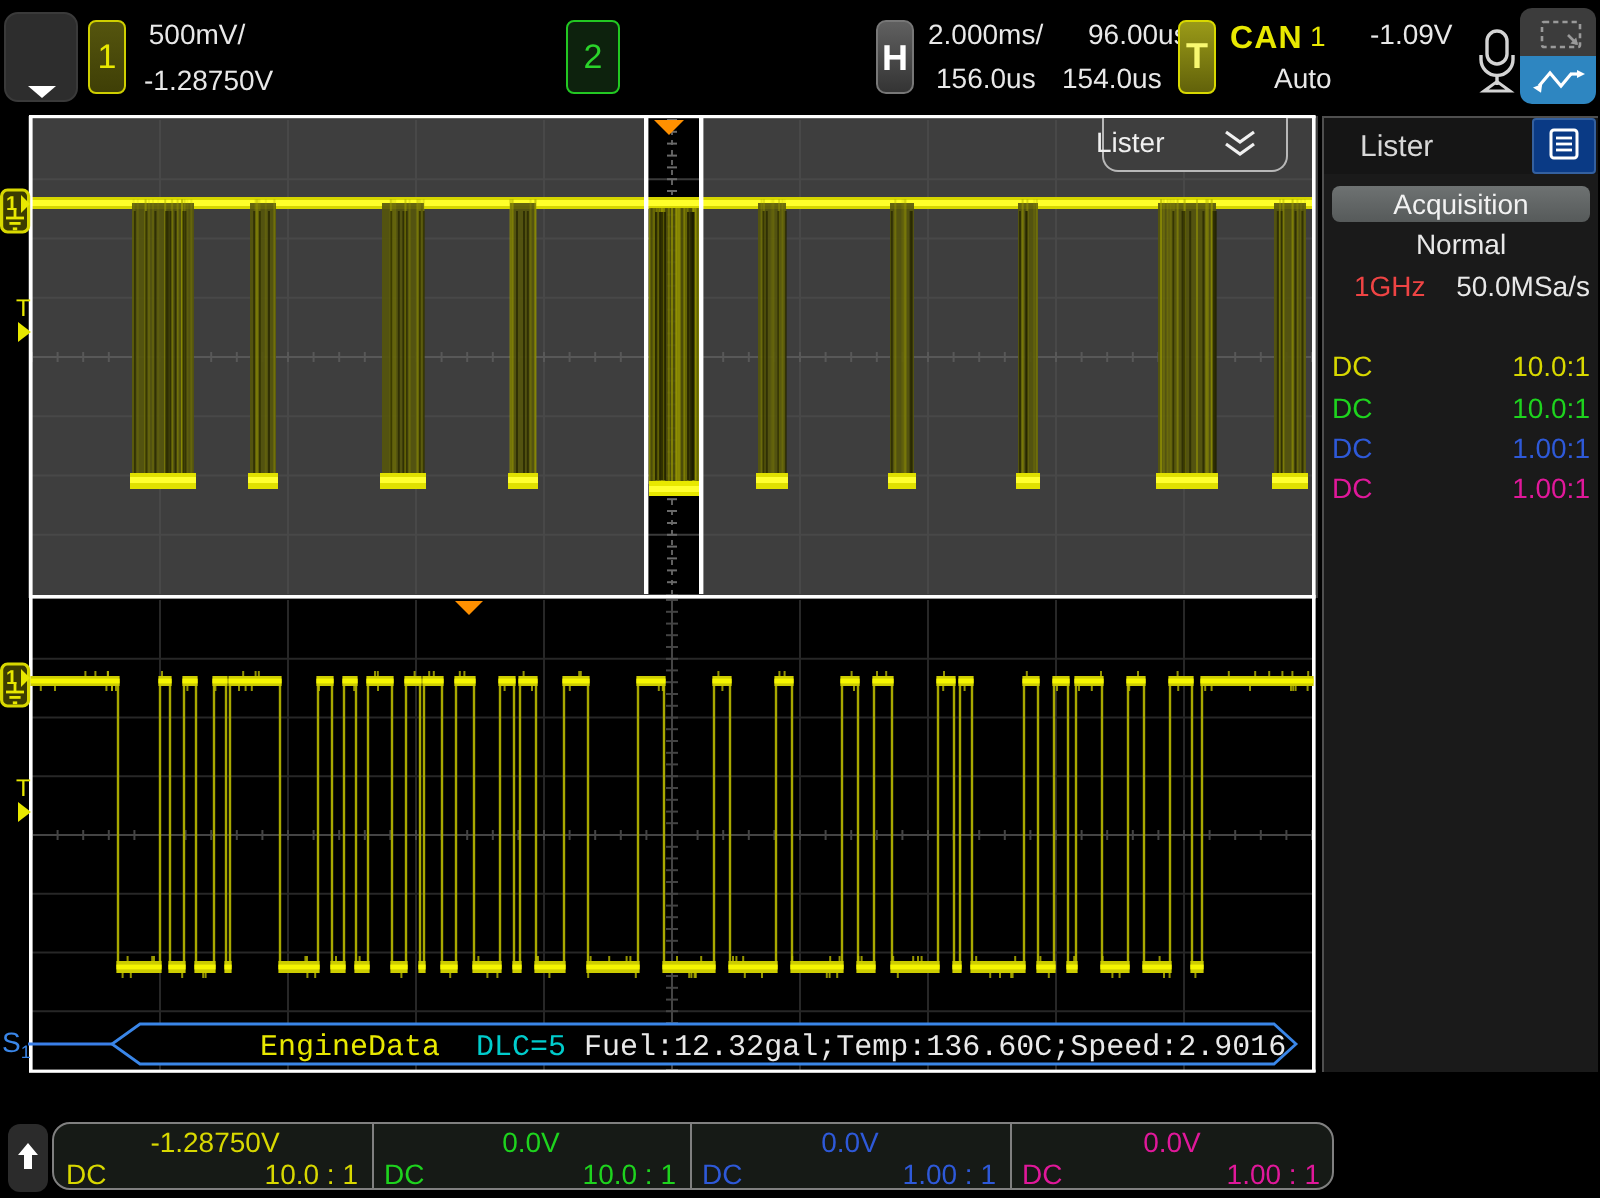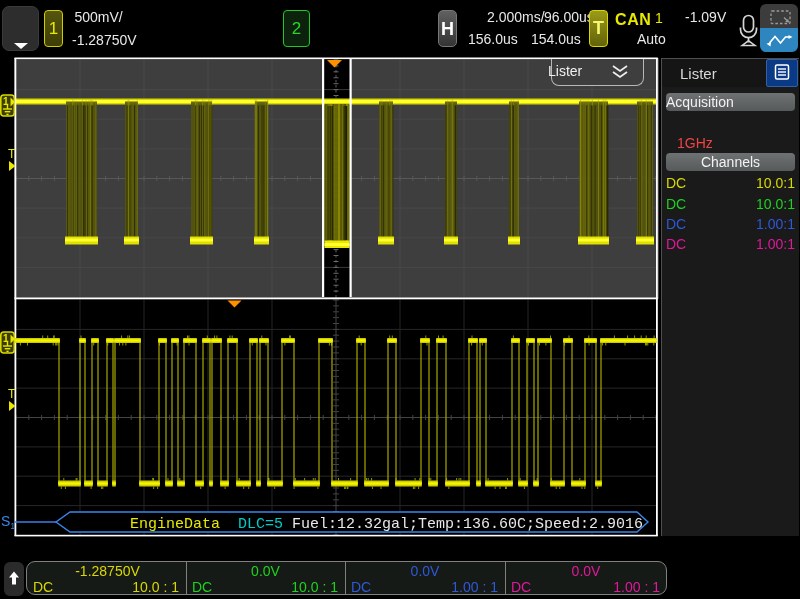--- a/index.html
+++ b/index.html
@@ -837,21 +837,21 @@
 
 <div class="abs" style="left:2px;top:6px;width:37px;height:45px;background:#2d2d2d;border:1px solid #3a3a3a;border-radius:7px">
   <div class="abs" style="left:11px;top:36px;width:0;height:0;border-left:7px solid transparent;border-right:7px solid transparent;border-top:6px solid #fff"></div>
 </div>
 <div class="abs" style="left:44px;top:10px;width:19px;height:37px;background:linear-gradient(#55550e,#3f3f06);border:1.5px solid #cfcf00;border-radius:4px;color:#e8e800;font-size:17px;text-align:center;line-height:36px">1</div>
 <div class="abs txt" style="left:72px;top:9px;width:53px;text-align:center">500mV/</div>
 <div class="abs txt" style="left:72px;top:32px;width:58px;text-align:right">-1.28750V</div>
 <div class="abs" style="left:283px;top:10px;width:27px;height:37px;background:#0d220d;border:1.5px solid #22c822;border-radius:4px;color:#2ad42a;font-size:17px;text-align:center;line-height:36px">2</div>
 
 <div class="abs" style="left:438px;top:10px;width:19px;height:37px;background:linear-gradient(#606060,#343434);border:1px solid #777;border-radius:5px;color:#fff;font-size:18px;font-weight:bold;text-align:center;line-height:37px">H</div>
-<div class="abs txt" style="left:487px;top:9px">2.000ms/</div>
+<div class="abs txt" style="left:464px;top:9px">2.000ms/</div>
 <div class="abs txt" style="left:468px;top:31px">156.0us</div>
 <div class="abs txt" style="left:544px;top:9px">96.00us/</div>
 <div class="abs txt" style="left:531px;top:31px">154.0us</div>
 
 <div class="abs" style="left:589px;top:10px;width:19px;height:37px;background:linear-gradient(#9a9a18,#62620a);border:1.5px solid #d8d800;border-radius:4px;color:#f8f870;font-size:18px;font-weight:bold;text-align:center;line-height:35px">T</div>
 <div class="abs" style="left:615px;top:11px;color:#e8e800;font-size:16px;font-weight:bold;letter-spacing:0.6px">CAN</div>
 <div class="abs" style="left:655px;top:10px;color:#e8e800;font-size:14px">1</div>
 <div class="abs txt" style="left:685px;top:9px">-1.09V</div>
 <div class="abs txt" style="left:637px;top:31px">Auto</div>
 
@@ -882,23 +882,24 @@
 
 <div class="abs" style="left:680px;top:65px;color:#d8d8d8;font-size:15px">Lister</div>
 <div class="abs" style="left:766px;top:59px;width:32px;height:28px;background:#0a3a85;border:1px solid #34609f;border-radius:2px">
   <svg width="30" height="26" viewBox="0 0 30 26">
     <rect x="8.5" y="5" width="13" height="14" rx="1.5" fill="none" stroke="#fff" stroke-width="1.5"></rect>
     <line x1="11" y1="9" x2="19" y2="9" stroke="#fff" stroke-width="1.4"></line>
     <line x1="11" y1="12" x2="19" y2="12" stroke="#fff" stroke-width="1.4"></line>
     <line x1="11" y1="15" x2="19" y2="15" stroke="#fff" stroke-width="1.4"></line>
   </svg>
 </div>
-<div class="abs" style="left:666px;top:93px;width:129px;height:18px;background:linear-gradient(#6e7272,#565a5a);border-radius:4px;color:#f2f2f2;font-size:14px;line-height:18px">Acquisition</div>
+<div class="abs" style="left:666px;top:93px;width:129px;height:18px;background:linear-gradient(#6e7272,#565a5a);border-radius:4px;color:#f2f2f2;font-size:14px;text-align:center;line-height:18px">Acquisition</div>
+<div class="abs" style="left:666px;top:114px;width:129px;color:#e8e8e8;font-size:14px;text-align:center">Normal</div>
 <div class="abs" style="left:677px;top:135px;color:#ef4444;font-size:14px">1GHz</div>
-<div class="abs" style="left:666px;top:153px;width:129px;height:18px;background:linear-gradient(#6e7272,#565a5a);border-radius:4px;color:#f2f2f2;font-size:14px;text-align:center;line-height:18px">Channels</div>
+<div class="abs" style="left:666px;top:135px;width:129px;color:#e8e8e8;font-size:14px;text-align:right">50.0MSa/s</div>
 <div class="abs" style="left:666px;top:175px;color:#d8d800;font-size:14px">DC</div>
 <div class="abs" style="left:666px;top:175px;width:129px;color:#d8d800;font-size:14px;text-align:right">10.0:1</div>
 <div class="abs" style="left:666px;top:196px;color:#1ed31e;font-size:14px">DC</div>
 <div class="abs" style="left:666px;top:196px;width:129px;color:#1ed31e;font-size:14px;text-align:right">10.0:1</div>
 <div class="abs" style="left:666px;top:216px;color:#2e59d8;font-size:14px">DC</div>
 <div class="abs" style="left:666px;top:216px;width:129px;color:#2e59d8;font-size:14px;text-align:right">1.00:1</div>
 <div class="abs" style="left:666px;top:236px;color:#e0189a;font-size:14px">DC</div>
 <div class="abs" style="left:666px;top:236px;width:129px;color:#e0189a;font-size:14px;text-align:right">1.00:1</div>
 
 <div class="abs" style="left:4px;top:562px;width:20px;height:34px;background:#2b2b2b;border-radius:6px">

